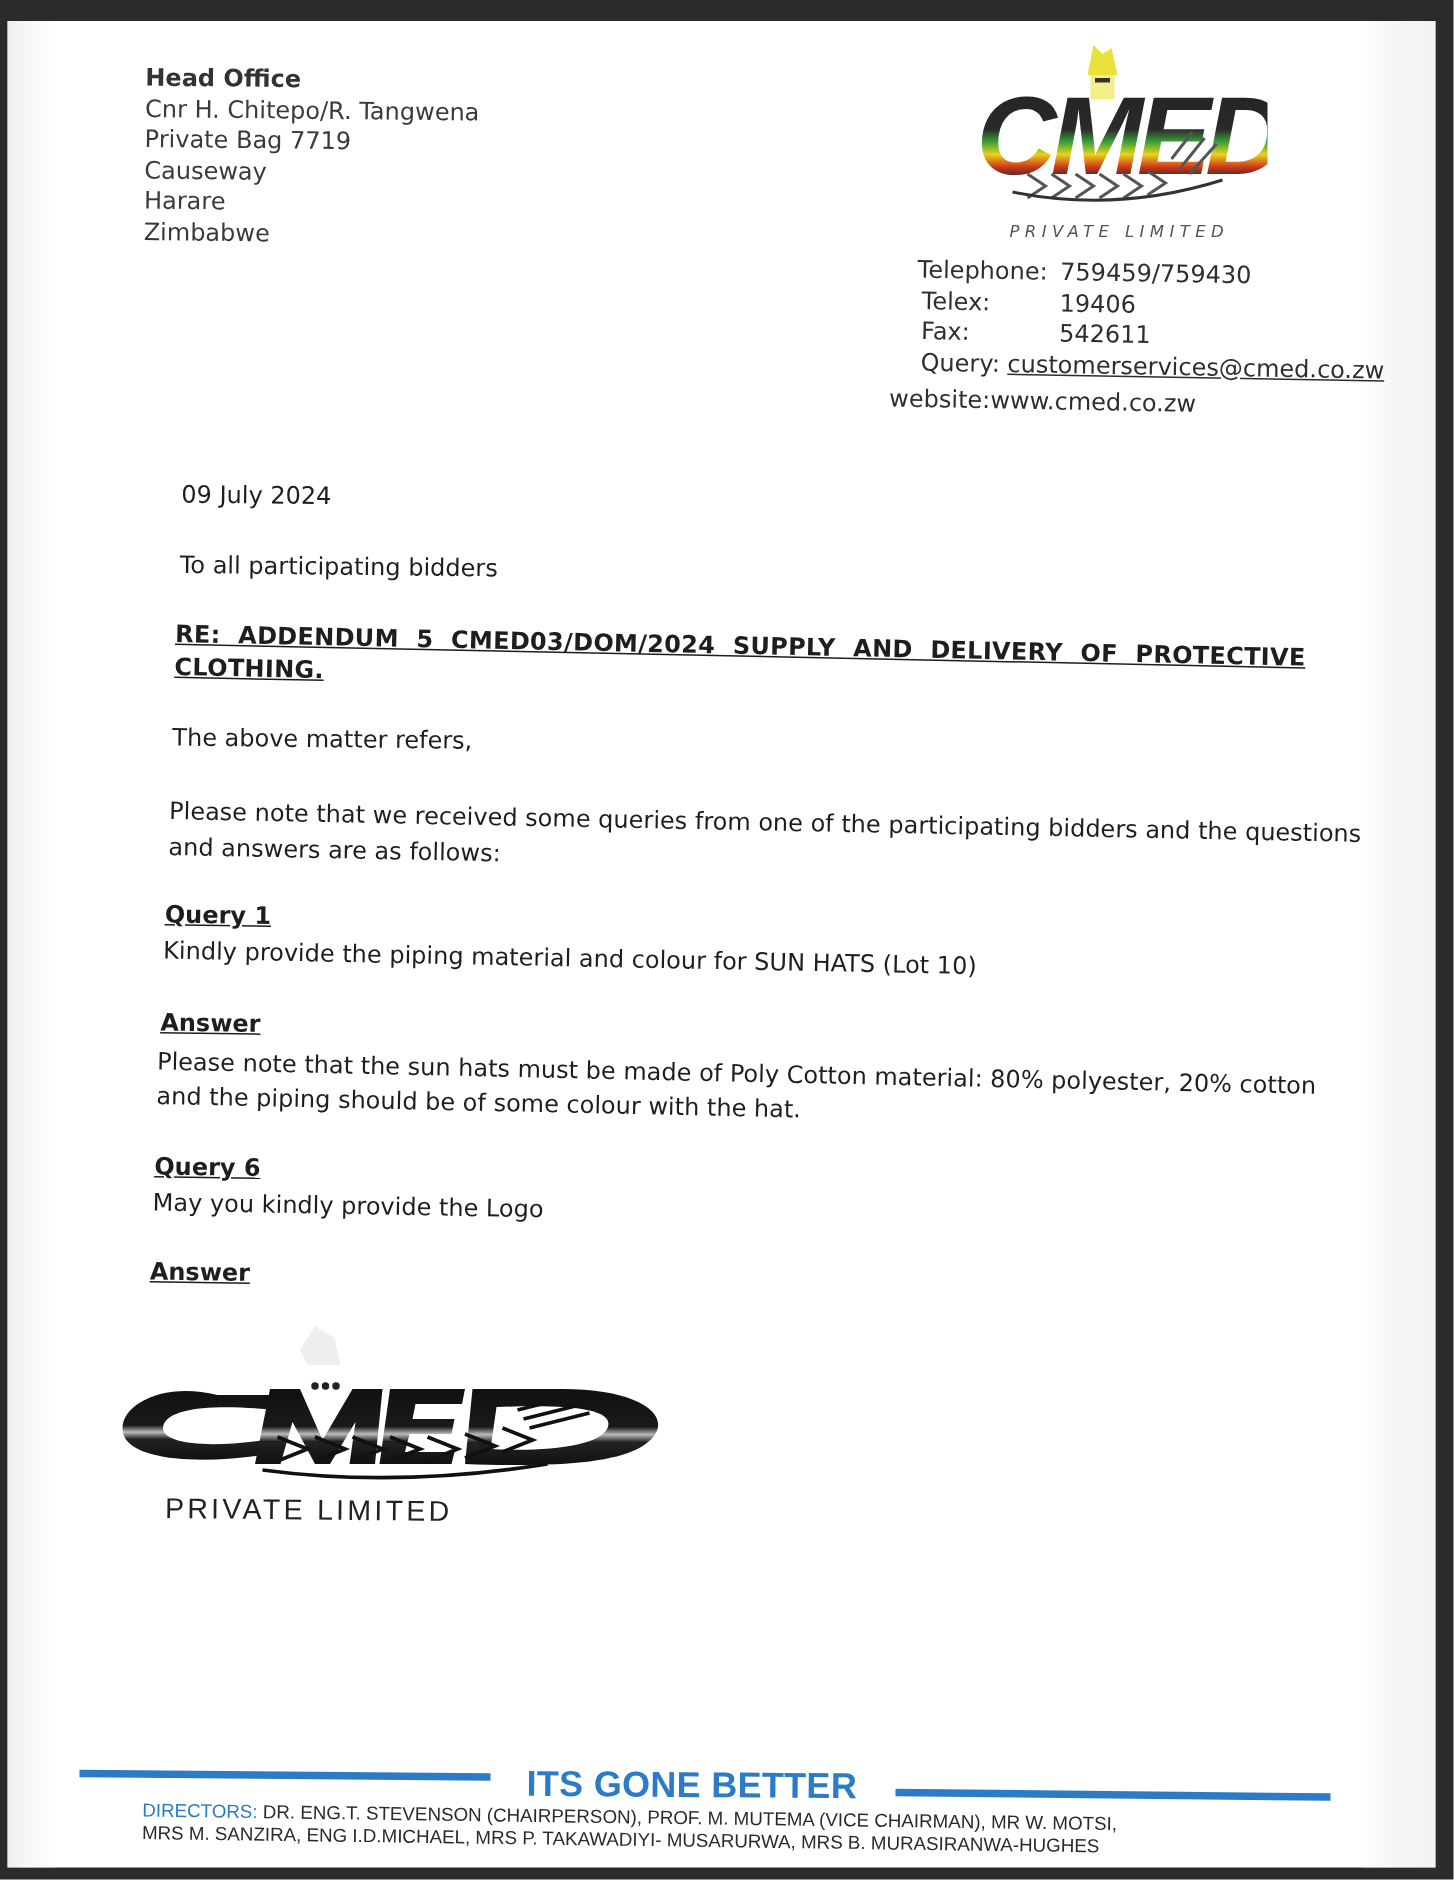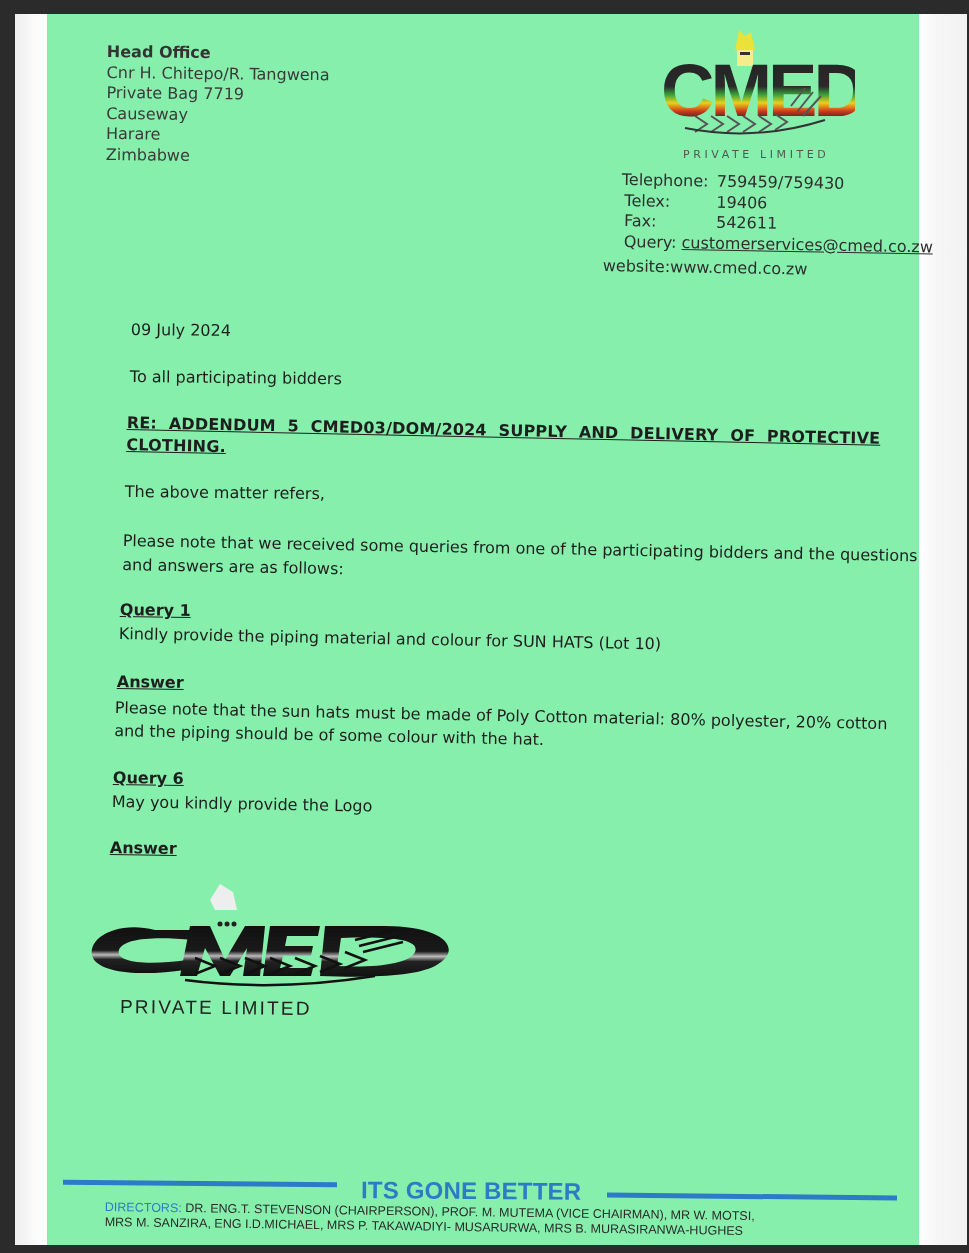--- a/index.html
+++ b/index.html
@@ -4,39 +4,39 @@
 <style>
   html, body { margin: 0; padding: 0; }
   body {
     width: 969px; height: 1253px; overflow: hidden;
     background: #2b2b2b;
     font-family: "DejaVu Sans", sans-serif;
     color: #1a1a1a;
     position: relative;
   }
   .page {
-    position: absolute; left: 15px; top: 14px; width: 952px; height: 1231px;
-    background: #86efac; overflow: hidden;
+    position: absolute; left: 5px; top: 14px; width: 952px; height: 1231px;
+    background: #ffffff; overflow: hidden;
   }
   .page .edge-shade {
     position: absolute; left: 0; top: 0; width: 32px; height: 100%;
     background: linear-gradient(to right, #efefef, #fafafa 60%, #ffffff);
   }
   .page .right-shade {
     position: absolute; right: 0; top: 0; width: 48px; height: 100%;
     background: linear-gradient(to right, #ffffff, #f6f6f6 40%, #f2f2f2);
   }
   .abs { position: absolute; white-space: nowrap; }
 
   
   .head-office { left: 92px; top: 28px; font-size: 16px; line-height: 20.5px; color: #3a3a3a; transform: rotate(0.6deg); transform-origin: left top; }
   .head-office .title { font-weight: bold; color: #333; }
 
   
-  .logo-top { left: 640px; top: 14px; width: 200px; height: 130px; }
+  .logo-top { left: 640px; top: 14px; width: 200px; height: 130px; font-style: italic; }
   .logo-top svg { width: 200px; height: 112px; }
   .logo-top .pl { position: absolute; left: 28px; top: 120px; font-size: 11px; letter-spacing: 3.6px; color: #555; }
 
   
   .contacts { left: 607px; top: 156px; font-size: 16px; line-height: 20.5px; color: #2e2e2e; transform: rotate(1deg); transform-origin: left top; }
   .contacts .row { display: flex; }
   .contacts .lbl { display: inline-block; width: 95px; }
   .contacts .email a { color: #2e2e2e; text-decoration: underline; }
   .website { left: 588px; top: 242px; font-size: 16px; color: #2e2e2e; transform: rotate(1deg); transform-origin: left top; }
 

